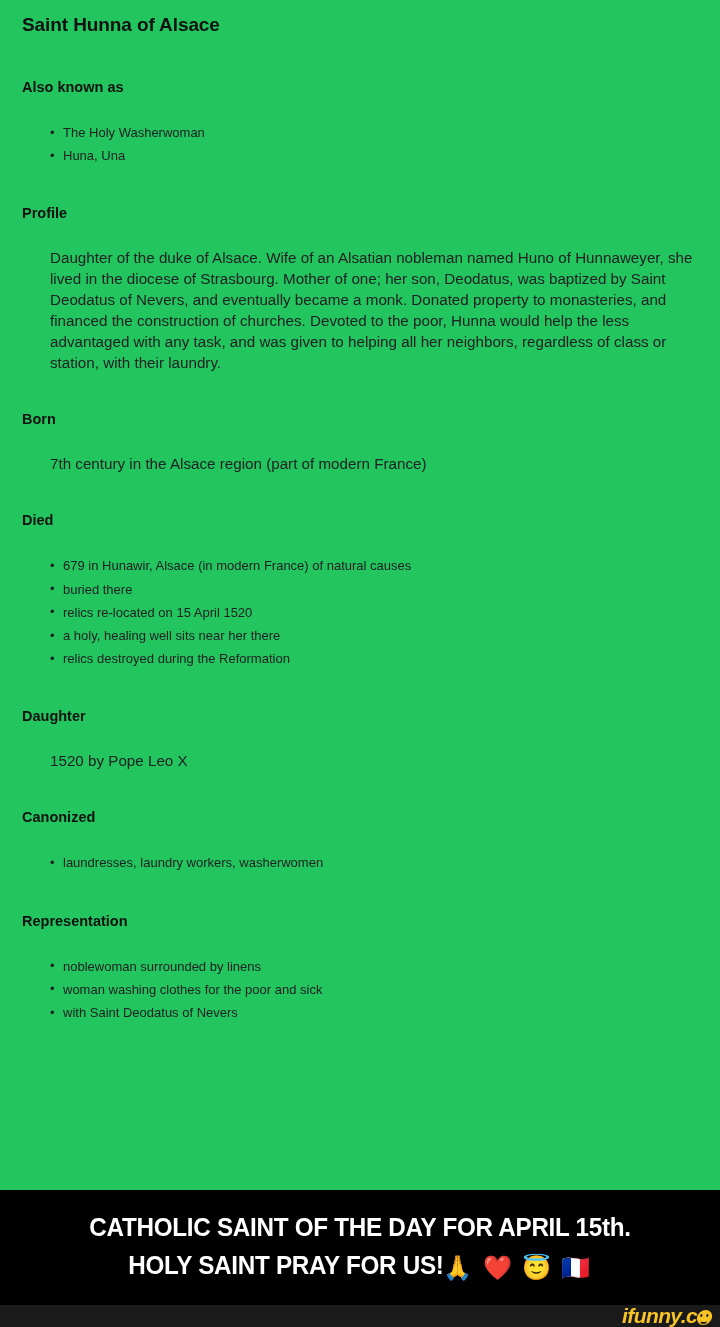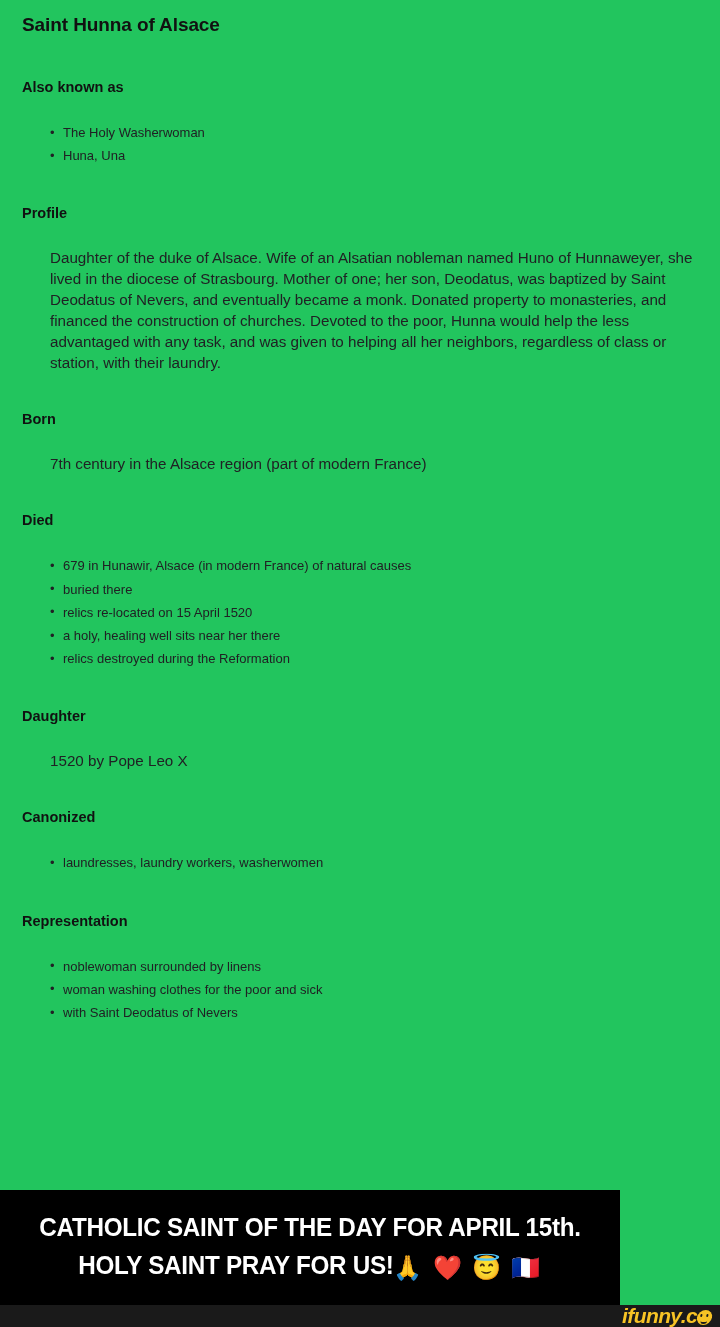--- a/index.html
+++ b/index.html
@@ -81,21 +81,21 @@
     top: -0.5px;
     font-size: 13px;
     color: #202124;
   }
 
   
   .caption-bar {
     position: absolute;
     left: 0;
     top: 1190px;
-    width: 620px;
+    width: 720px;
     height: 115px;
     background: #000000;
     display: flex;
     flex-direction: column;
     align-items: center;
     justify-content: center;
     box-sizing: border-box;
   }
   .caption-line {
     color: #ffffff;

